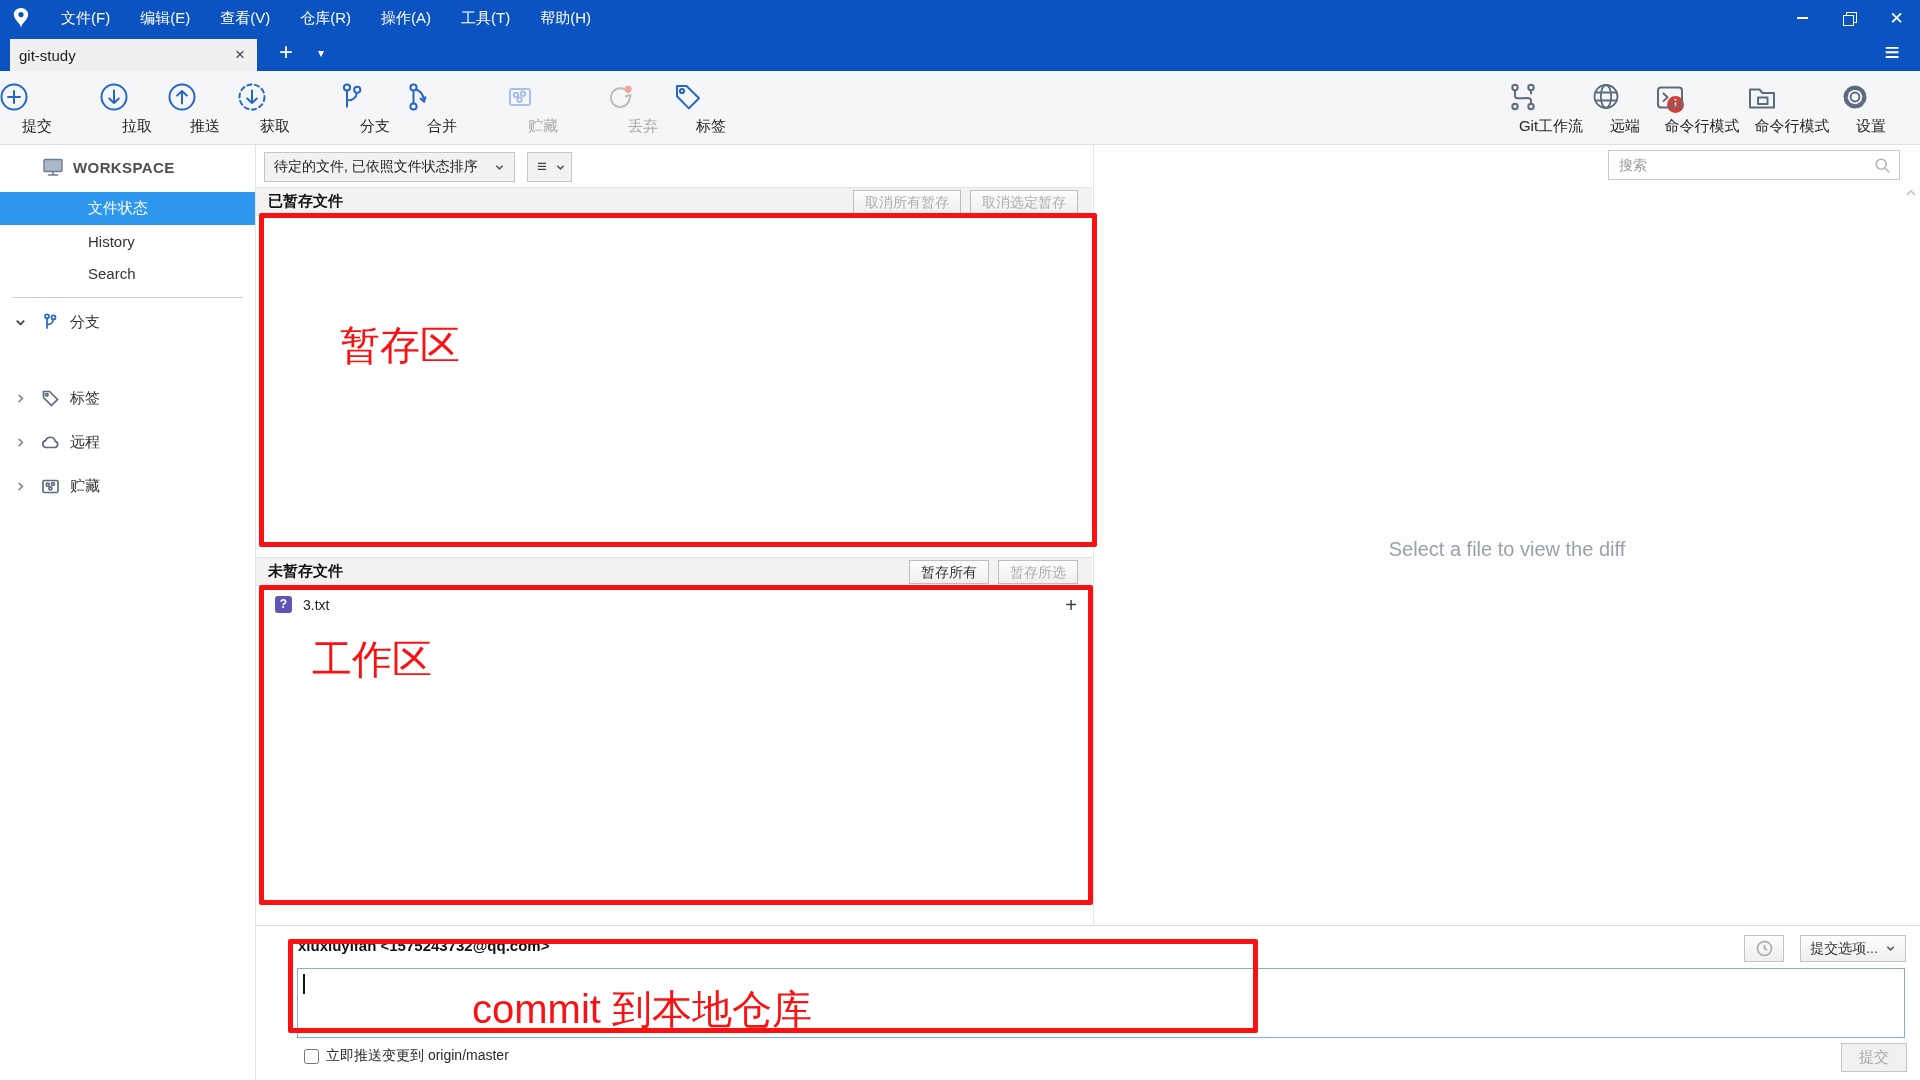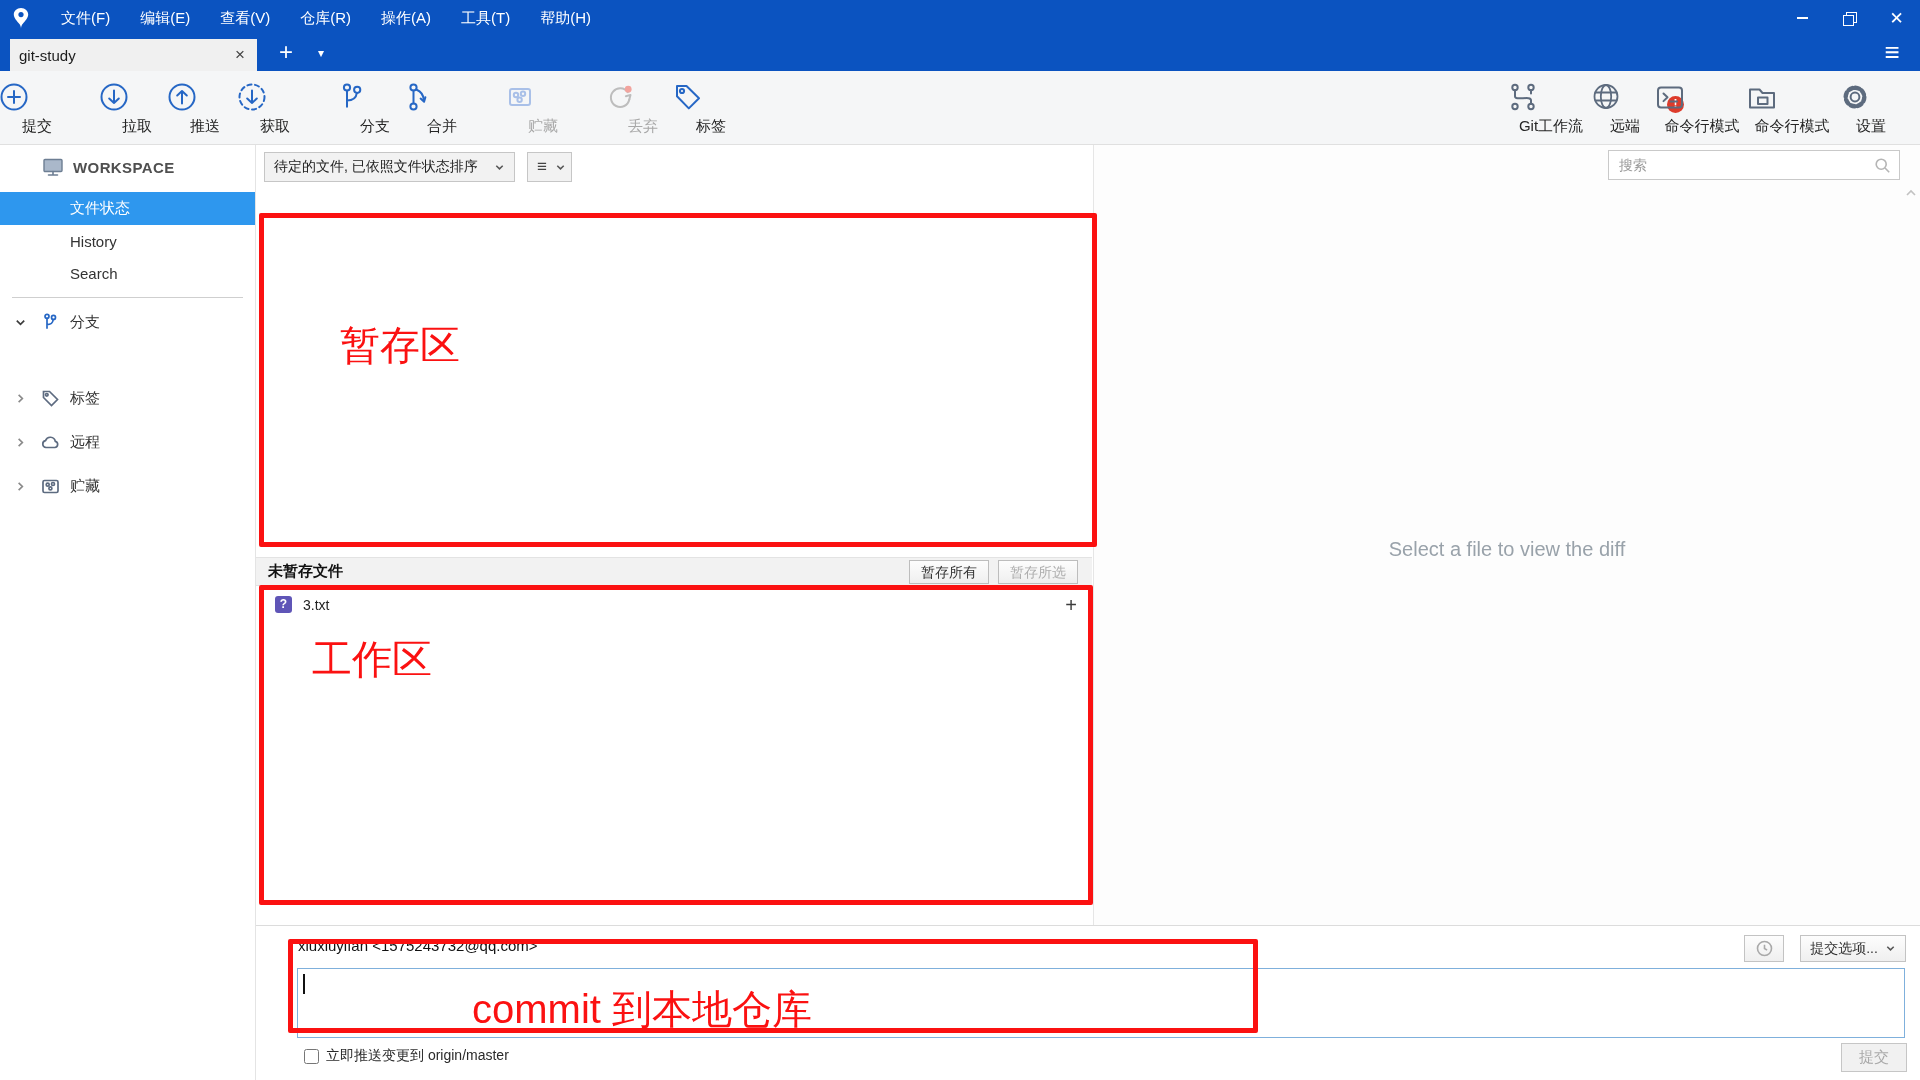--- a/index.html
+++ b/index.html
@@ -43,21 +43,21 @@
   .rbadge{position:absolute;left:42px;top:16px;width:17px;height:17px;border-radius:50%;
           background:#dd3b2b;color:#fff;font-size:12px;font-weight:bold;line-height:17px;text-align:center}
 
   
   .sidebar{position:absolute;left:0;top:145px;width:256px;bottom:0;background:#fff;
            border-right:1px solid #e4e4e4;box-sizing:border-box}
   .ws-header{position:absolute;left:42px;top:12px;display:flex;align-items:center;gap:9px;
              font-size:15px;font-weight:bold;color:#4f4f4f;letter-spacing:.4px}
   .srow{position:absolute;left:0;width:100%;height:33px;display:flex;align-items:center;
         box-sizing:border-box;font-size:15px;color:#333}
-  .srow.plain{padding-left:70px}
+  .srow.plain{padding-left:88px}
   .srow.sel-blue{background:#2e97ee;color:#fff}
   .srow.sel-gray{background:#d8d8d8}
   .side-sep{position:absolute;left:12px;right:12px;top:152px;height:1px;background:#cfcfcf}
   .tree-chev{position:absolute;left:14px;width:16px}
   .tree-ic{position:absolute;left:40px}
   .tree-label{position:absolute;left:70px}
   .badge{position:absolute;right:12px;background:#6e7a86;color:#fff;font-size:12px;font-weight:bold;
          border-radius:4px;padding:2px 6px;line-height:13px}
 
   
@@ -86,21 +86,21 @@
   .searchbox{position:absolute;left:1608px;top:150px;width:292px;height:30px;background:#fff;
              border:1px solid #c9c9c9;box-sizing:border-box;display:flex;align-items:center;padding:0 8px;gap:6px}
   .searchbox input{flex:1;border:none;outline:none;font-size:14px;color:#333;background:transparent;
                    font-family:inherit}
   .searchbox input::placeholder{color:#9b9b9b}
   .scroll-up{position:absolute;right:3px;top:188px}
 
   
   .commitpane{position:absolute;left:256px;right:0;top:925px;bottom:0;background:#fff;
               border-top:1px solid #dcdcdc;box-sizing:border-box}
-  .author{position:absolute;left:42px;top:11px;font-size:15px;font-weight:normal;color:#111}
+  .author{position:absolute;left:42px;top:11px;font-size:15px;font-weight:bold;color:#111}
   .mini-btn{position:absolute;top:9px;height:27px;background:linear-gradient(#fdfdfd,#efefef);
             border:1px solid #c3c3c3;box-sizing:border-box;display:flex;align-items:center;
             justify-content:center;gap:7px;font-size:14px;color:#333}
   .clock-btn{right:136px;width:40px}
   .opts-btn{right:14px;width:106px}
   .msgbox{position:absolute;left:41px;right:15px;top:42px;height:70px;background:#fff;
           border:1px solid #7fb0dc;box-sizing:border-box}
   .caret-line{position:absolute;left:5px;top:5px;width:1.5px;height:20px;background:#111;
               animation:blink 1.1s steps(1) infinite}
   @keyframes blink{50%{opacity:0}}
@@ -408,20 +408,27 @@
     </div>
     <div class="dd" style="left:271px;width:45px">
       <span style="font-size:17px;color:#444;line-height:14px">≡</span>
       <span>
         <svg width="11" height="11" viewBox="0 0 12 12" fill="none" stroke="#555" stroke-width="1.6">
             <path d="M2.5 4l3.5 3.5L9.5 4"></path>
           </svg>
         </span>
     </div>
 
+    <div class="sec-header" style="top:42px">
+      <span class="sec-title">已暂存文件</span>
+      <span class="sec-btns">
+        <span class="sbtn disabled">取消所有暂存</span>
+        <span class="sbtn disabled">取消选定暂存</span>
+      </span>
+    </div>
     <div style="position:absolute;left:0;top:71px;width:100%;height:341px;background:#fff"></div>
 
     <div class="sec-header" style="top:412px">
       <span class="sec-title">未暂存文件</span>
       <span class="sec-btns">
         <span class="sbtn">暂存所有</span>
         <span class="sbtn disabled">暂存所选</span>
       </span>
     </div>
     <div style="position:absolute;left:0;top:441px;width:100%;height:339px;background:#fff">

